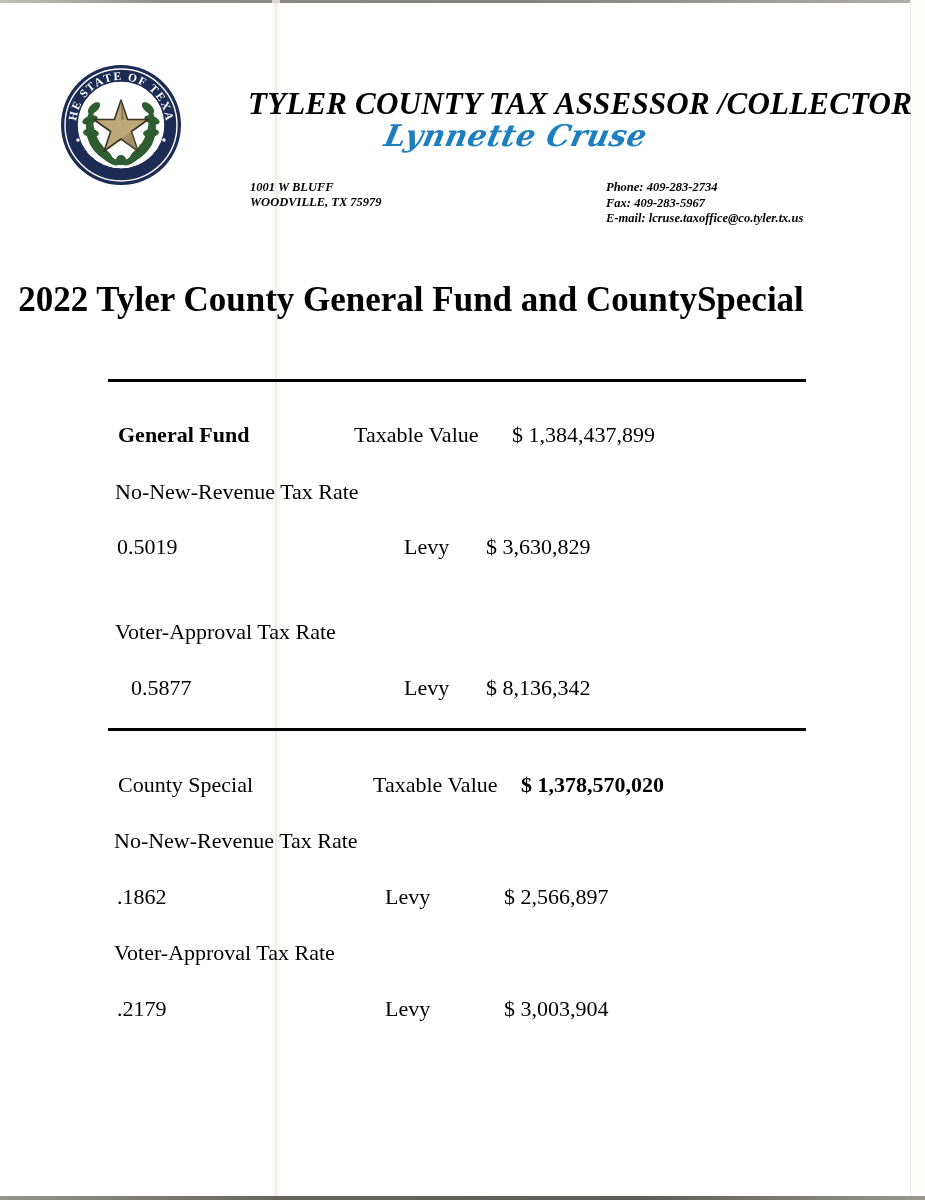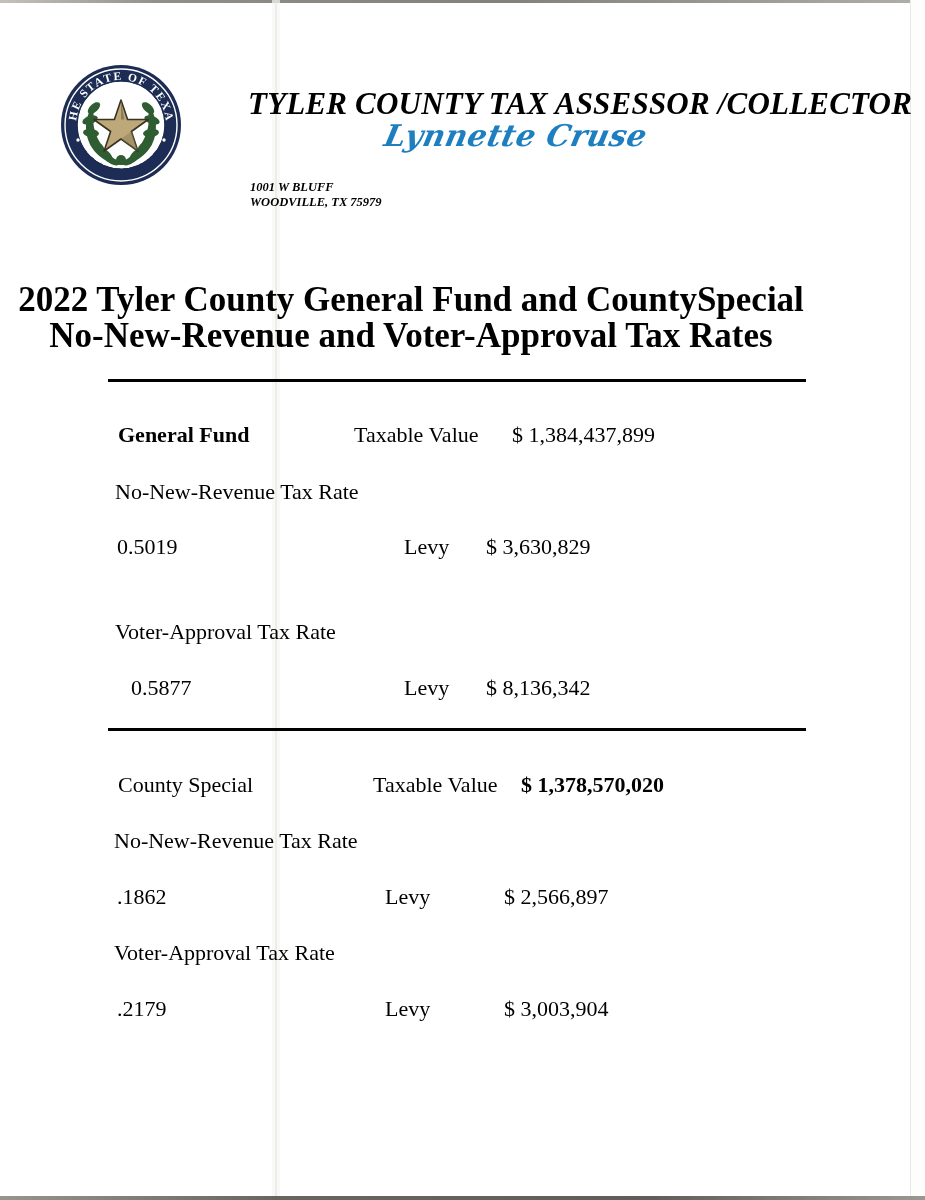--- a/index.html
+++ b/index.html
@@ -216,24 +216,28 @@
 
   <div class="office-title">TYLER COUNTY TAX ASSESSOR /COLLECTOR</div>
 
   <div class="signature">Lynnette Cruse</div>
 
   <div class="addr-block">
     <div>1001 W BLUFF</div>
     <div>WOODVILLE, TX  75979</div>
   </div>
 
+  <div class="contact-block">
+    <div>Phone: 409-283-2734</div>
+    <div>Fax: 409-283-5967</div>
+    <div>E-mail: lcruse.taxoffice@co.tyler.tx.us</div>
+  </div>
 
   <div class="doc-title">
     <span class="tline">2022 Tyler County General Fund and CountySpecial</span>
-    <span class="tline">No-New-Revenue and Voter-Approval Tax Rates</span>
   </div>
 
   <div class="rule rule-1"></div>
   <div class="rule rule-2"></div>
 
   <div class="c-label gf-name">General Fund</div>
   <div class="c-label gf-tv-label">Taxable Value</div>
   <div class="c-label gf-tv-value">$ 1,384,437,899</div>
 
   <div class="c-label gf-nnr-label">No-New-Revenue Tax Rate</div>

